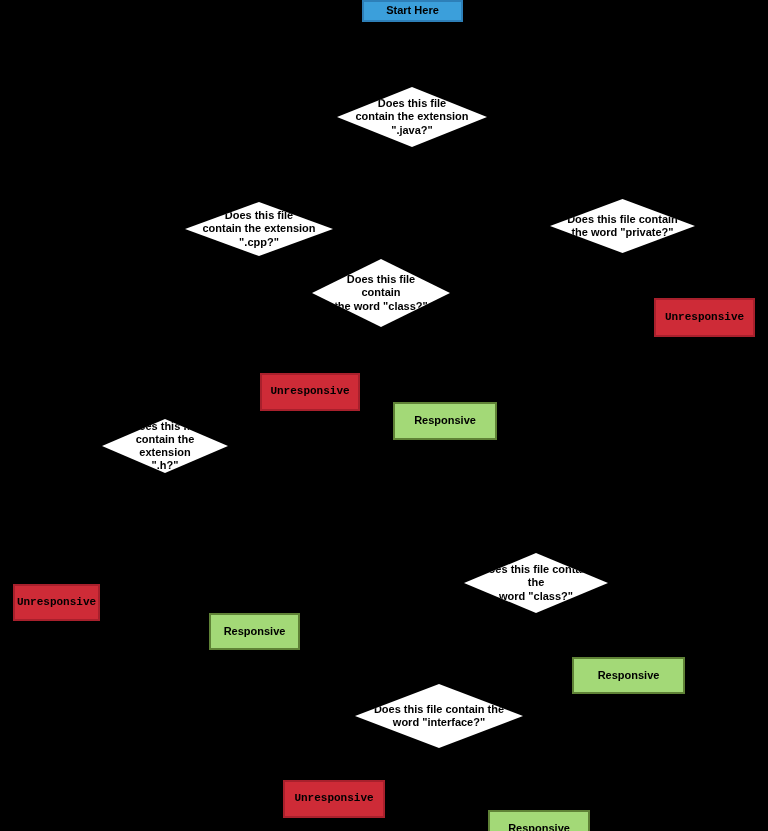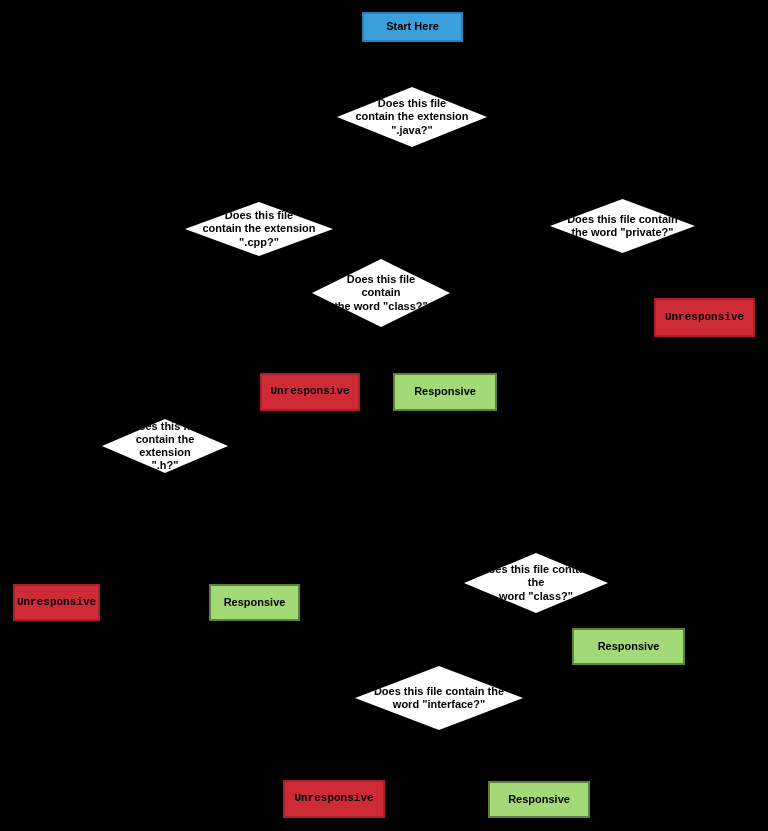--- a/index.html
+++ b/index.html
@@ -40,28 +40,29 @@
     padding: 4px 14px;
   }
   .unresponsive {
     background: var(--unresponsive-fill, #CE2B37);
     border: 2px solid var(--unresponsive-border, #A8202C);
     font-family: Liberation Mono, monospace;
   }
   .responsive {
     background: var(--responsive-fill, #A3D977);
     border: 2px solid var(--responsive-border, #5F8236);
+    margin-top: 29px;
   }
 </style>
 </head>
 <body>
 
 <div id="canvas">
 
-  <div class="node start" style="left:362px; top:12px; width:101px; height:30px;justify-content:center;">
+  <div class="node start" style="left:362px; top:0; width:101px; height:22px;justify-content:center;">
     <span class="label">Start Here</span>
   </div>
 
   <div class="node decision" style="left:337px; top:87px; width:150px; height:60px;">
     <span class="label">Does this file
 contain the extension
 ".java?"</span>
   </div>
 
   <div class="node decision" style="left:185px; top:202px; width:148px; height:54px;">
@@ -108,21 +109,21 @@
 
   <div class="node decision" style="left:464px; top:553px; width:144px; height:60px;">
     <span class="label">Does this file contain the
 word "class?"</span>
   </div>
 
   <div class="node responsive" style="left:572px; top:628px; width:113px; height:37px;">
     <span class="label">Responsive</span>
   </div>
 
-  <div class="node decision" style="left:355px; top:666px; width:168px; height:64px;">
+  <div class="node decision" style="left:355px; top:684px; width:168px; height:64px;">
     <span class="label">Does this file contain the
 word "interface?"</span>
   </div>
 
   <div class="node unresponsive" style="left:283px; top:780px; width:102px; height:38px;">
     <span class="label">Unresponsive</span>
   </div>
 
   <div class="node responsive" style="left:488px; top:781px; width:102px; height:37px;">
     <span class="label">Responsive</span>

